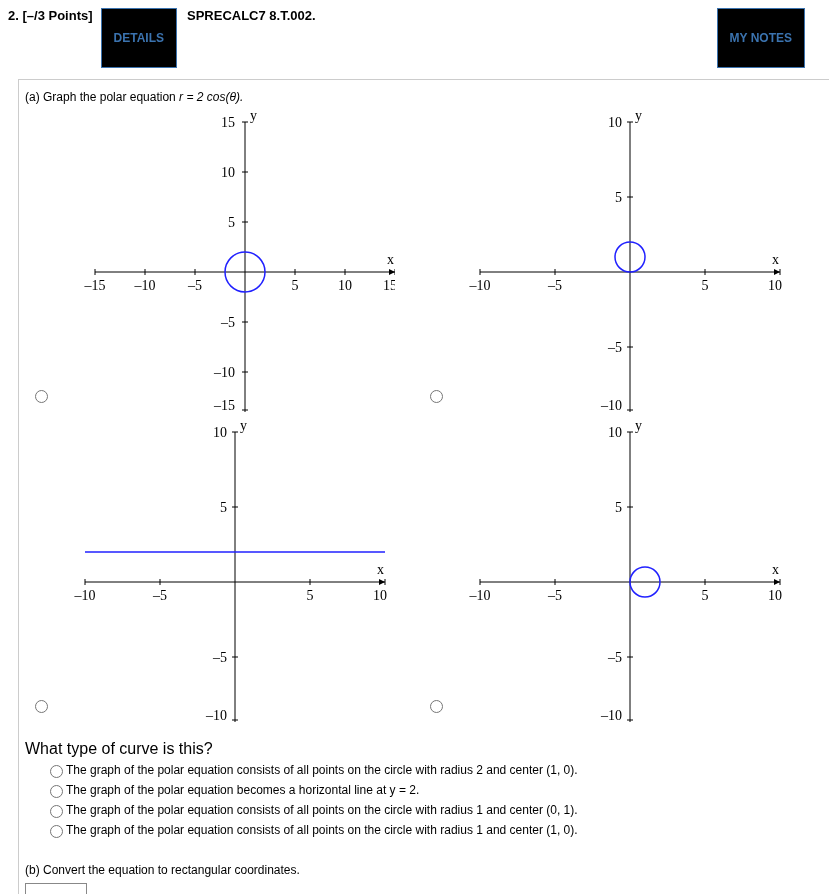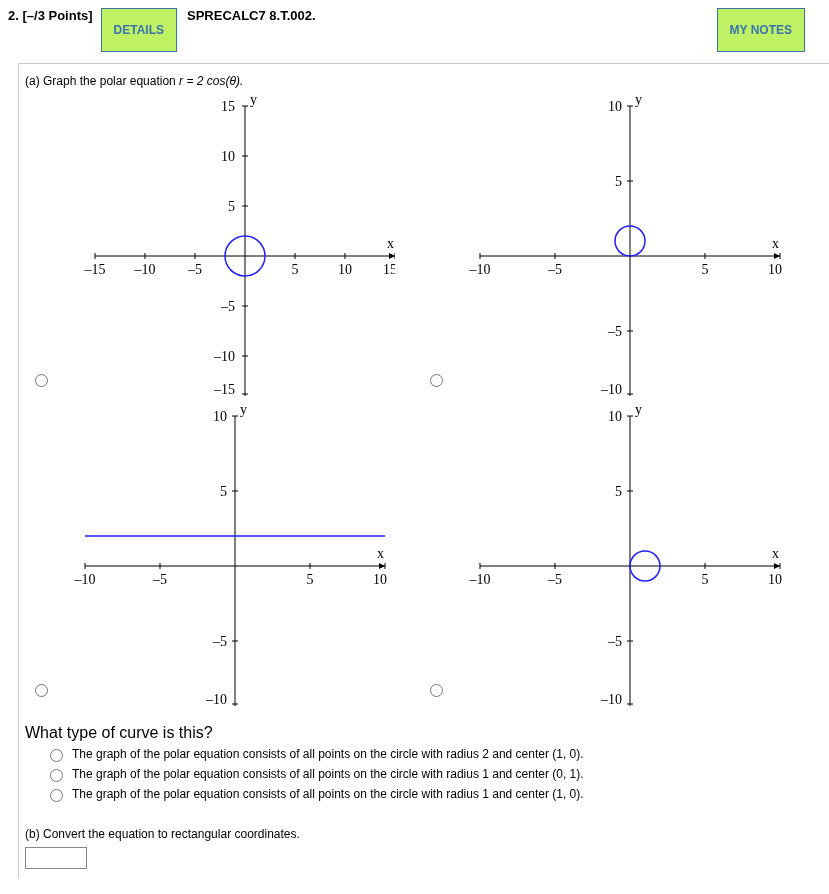--- a/index.html
+++ b/index.html
@@ -16,22 +16,22 @@
     border-bottom: 1px solid transparent;
   }
   .q-number {
     font-weight: bold;
     font-size: 13px;
     margin-right: 8px;
   }
   .btn {
     border: 1px solid #3b73af;
     color: #3b73af;
-    background: #bef264;
-    padding: 14px 12px;
+    background: #000000;
+    padding: 22px 12px;
     font-size: 12px;
     font-weight: bold;
     cursor: pointer;
     margin-right: 10px;
   }
   .btn.right{
     margin-right:16px;
   }
   .spacer { flex: 1; }
   .source {
@@ -77,21 +77,21 @@
     margin-top: 18px;
     font-size: 16px;
   }
   .mc-group {
     margin-left: 20px;
     margin-top: 4px;
   }
   .mc-opt {
     display: flex;
     align-items: center;
-    gap: 6px;
+    gap: 0;
     margin: 4px 0;
     font-size: 12px;
   }
   .part-b {
     margin-top: 25px;
     font-size: 12px;
   }
   .answer-box {
     width: 60px;
     height: 20px;
@@ -267,20 +267,24 @@
   </div>
 
   <div class="question-sub">What type of curve is this?</div>
   <div class="mc-group">
     <label class="mc-opt">
         <input type="radio" name="mc" style="">
         <span>The graph of the polar equation consists of all points on the circle with radius 2 and center (1, 0).</span>
       </label>
     <label class="mc-opt">
         <input type="radio" name="mc" style="">
+        <span>The graph of the polar equation becomes a horizontal line at y = 2.</span>
+      </label>
+    <label class="mc-opt">
+        <input type="radio" name="mc" style="">
         <span>The graph of the polar equation consists of all points on the circle with radius 1 and center (0, 1).</span>
       </label>
     <label class="mc-opt">
         <input type="radio" name="mc" style="">
         <span>The graph of the polar equation consists of all points on the circle with radius 1 and center (1, 0).</span>
       </label>
   </div>
 
   <div class="part-b">(b) Convert the equation to rectangular coordinates.</div>
   <div class="answer-box"></div>

